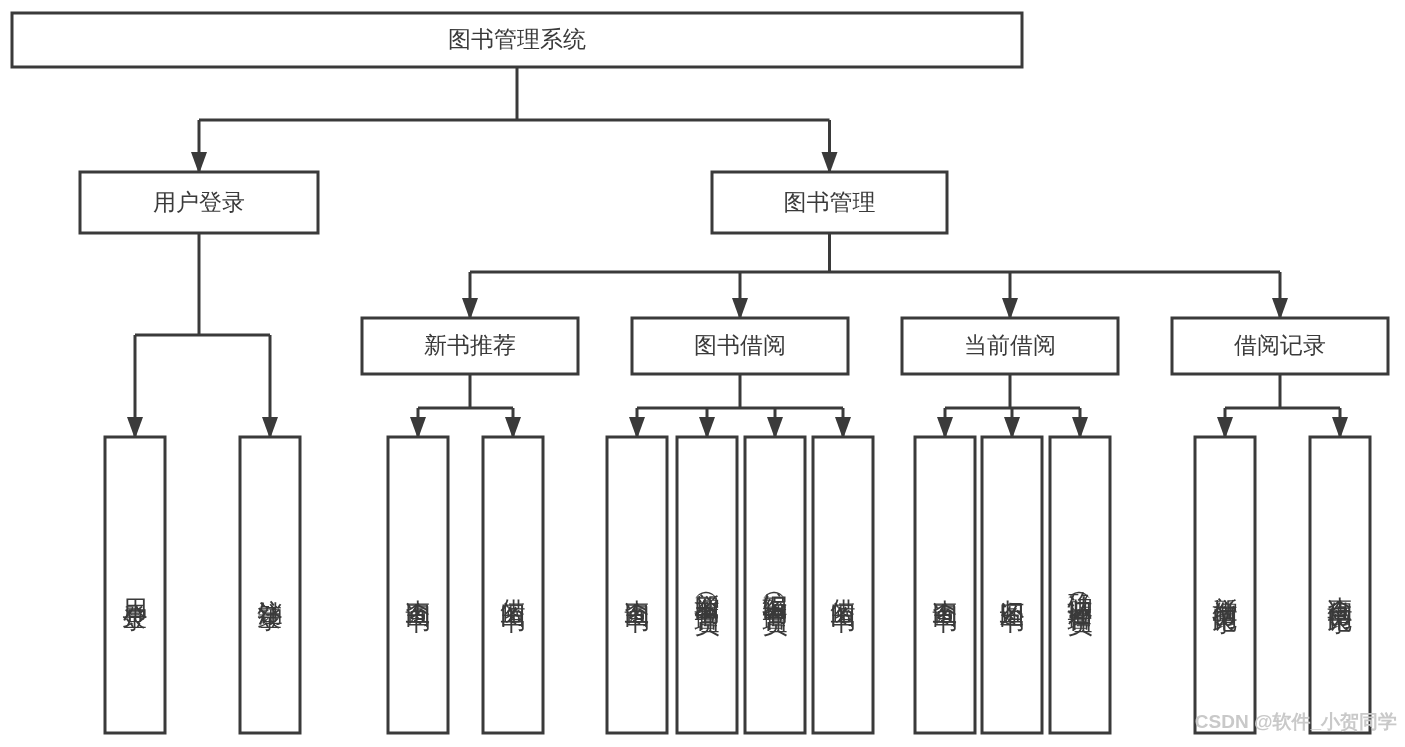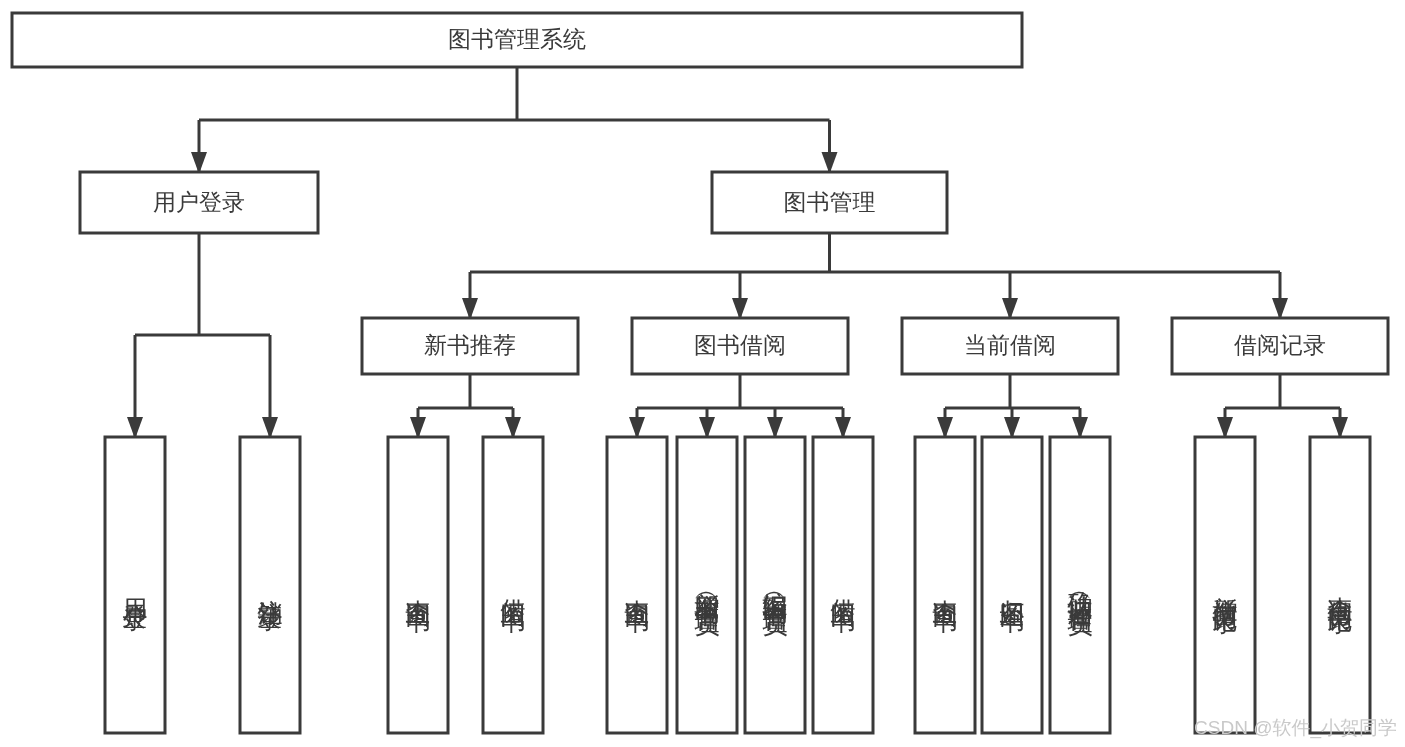--- a/index.html
+++ b/index.html
@@ -44,26 +44,27 @@
     stroke-width: 3;
     fill: none;
   }
   .arrow-head {
     fill: #3a3a3a;
     stroke: none;
   }
   .watermark {
     position: absolute;
     right: 8px;
-    bottom: 6px;
+    bottom: 12px;
     font-family: "Liberation Sans", "DejaVu Sans", sans-serif;
     font-size: 19px;
     color: #c9c9c9;
     white-space: nowrap;
     pointer-events: none;
+    font-weight: bold;
   }
 </style>
 </head>
 <body>
 
 <svg id="diagram" viewBox="0 0 1405 747" xmlns="http://www.w3.org/2000/svg">
   <g id="edges-layer">
       <g>
         <line x1="517" y1="67" x2="517" y2="120" class="link-line"></line>
         <line x1="199" y1="120" x2="829.5" y2="120" class="link-line"></line>

